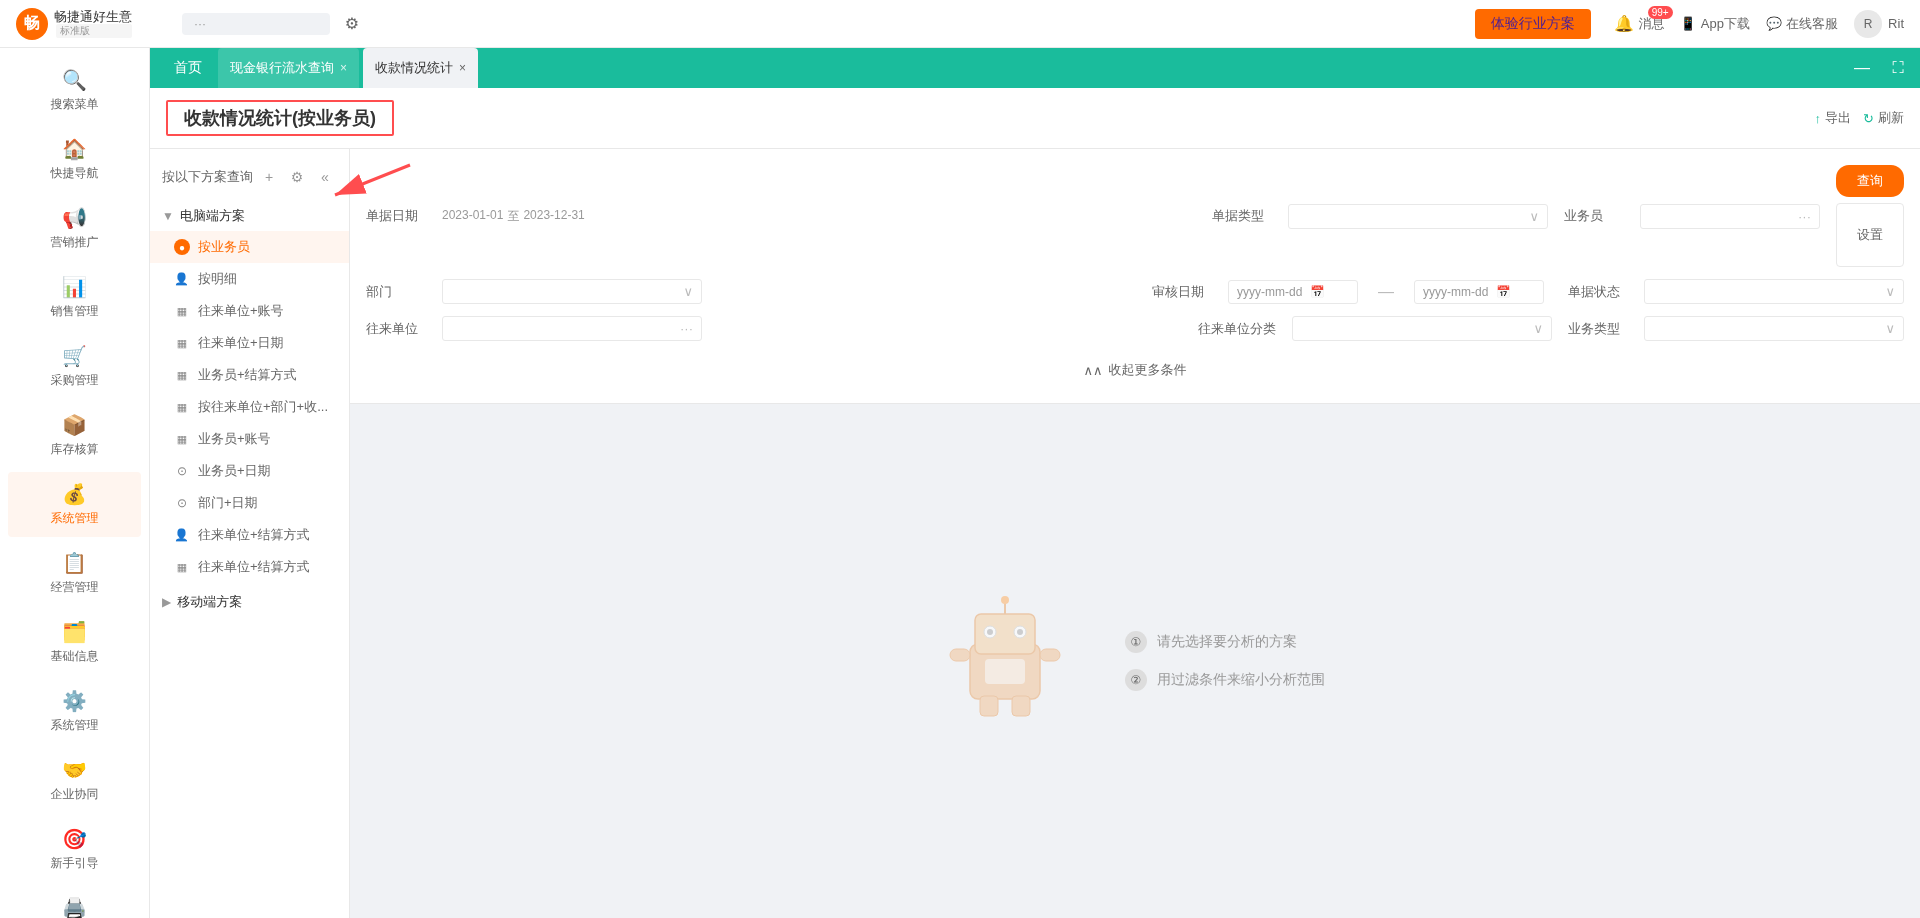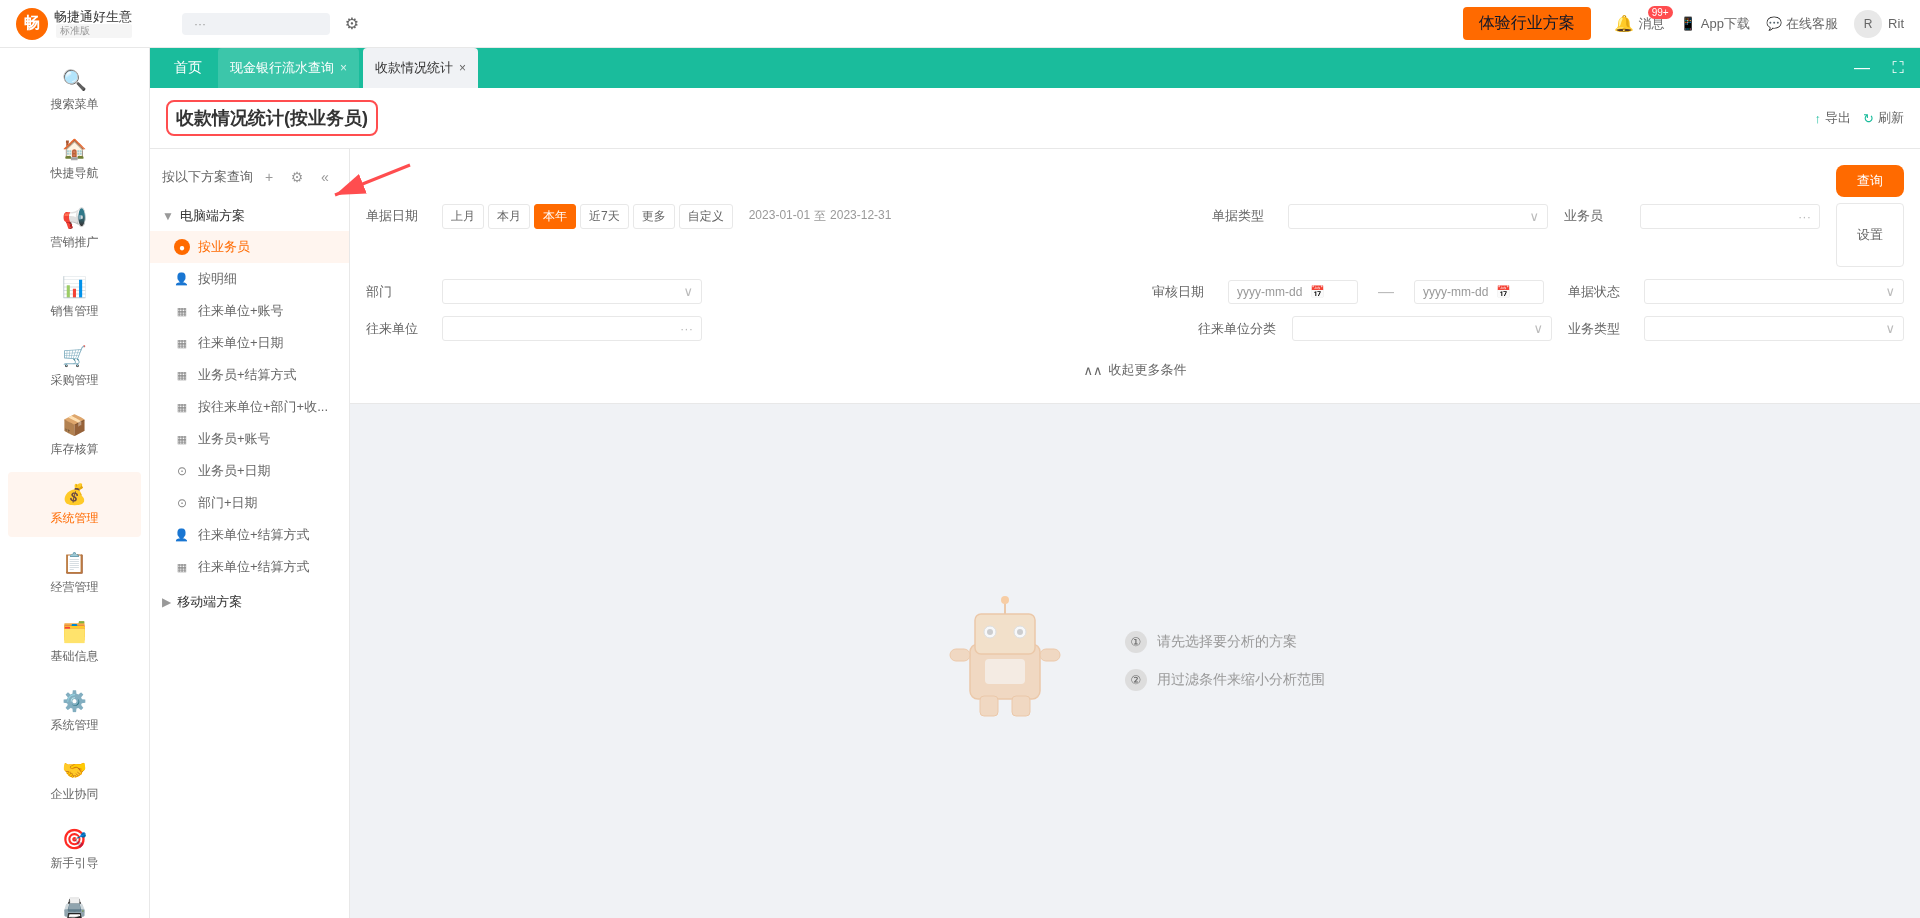--- a/index.html
+++ b/index.html
@@ -53,25 +53,25 @@
       color: white;
       font-size: 10px;
       border-radius: 8px;
       padding: 1px 4px;
       min-width: 18px;
       text-align: center;
       margin-left: 40px;
     }
     .trial-btn {
       background: #ff6a00;
-      color: #0f172a;
+      color: #4c1d95;
       border: none;
       border-radius: 4px;
       padding: 6px 16px;
-      font-size: 16px;
+      font-size: 14px;
       cursor: pointer;
     }
     .settings-icon-btn {
       width: 28px; height: 28px;
       display: flex; align-items: center; justify-content: center;
       cursor: pointer;
       color: #666;
       font-size: 16px;
     }
 
@@ -189,22 +189,22 @@
       display: flex;
       align-items: center;
       justify-content: space-between;
       border-bottom: 1px solid #e8e8e8;
     }
     .page-title {
       font-size: 18px;
       font-weight: bold;
       color: #333;
       border: 2px solid #ff4d4f;
-      padding: 4px 8px;
-      border-radius: 8px;
+      padding: 4px 16px;
+      border-radius: 2px;
     }
     .page-header-actions {
       display: flex;
       gap: 12px;
       align-items: center;
     }
     .action-btn {
       display: flex;
       align-items: center;
       gap: 4px;
@@ -386,21 +386,21 @@
       font-size: 12px;
       color: #999;
       min-width: 130px;
       background: white;
     }
     .dash { color: #bbb; padding: 0 4px; }
     .query-btn {
       background: #ff6a00;
       color: white;
       border: none;
-      border-radius: 8px;
+      border-radius: 13px;
       padding: 7px 20px;
       font-size: 13px;
       cursor: pointer;
     }
     .settings-btn {
       border: 1px solid #e8e8e8;
       background: white;
       border-radius: 4px;
       padding: 22px 20px;
       font-size: 13px;
@@ -674,28 +674,20 @@
             <span class="scheme-arrow">▶</span>
             <span>移动端方案</span>
           </div>
         </div>
 
         <div class="right-panel">
           <div class="filter-area">
 
             <div class="filter-row">
               <span class="filter-label">单据日期</span>
-              <div class="filter-date-btns">
-                <button class="date-btn">上月</button>
-                <button class="date-btn">本月</button>
-                <button class="date-btn active">本年</button>
-                <button class="date-btn">近7天</button>
-                <button class="date-btn">更多</button>
-                <button class="date-btn">自定义</button>
-              </div>
               <div class="date-range">
                 <span>2023-01-01</span>
                 <span>至</span>
                 <span>2023-12-31</span>
               </div>
               <div style="flex:1"></div>
               <span class="filter-label">单据类型</span>
               <div class="filter-select filter-select-wide">
                 <span style="color:#ccc;flex:1"></span>
                 <span class="select-arrow">∨</span>

